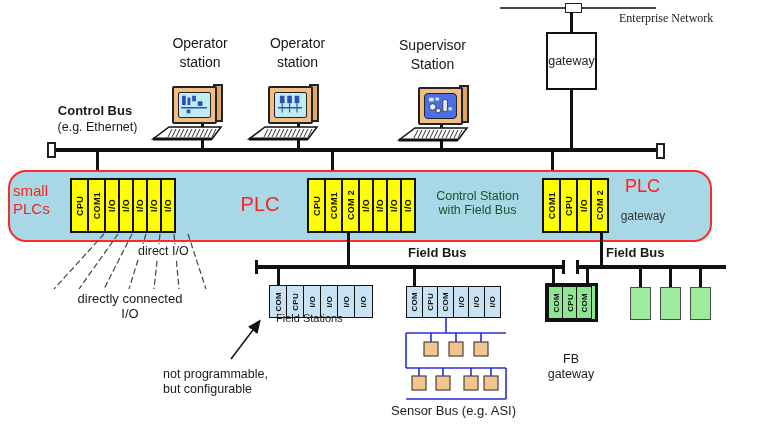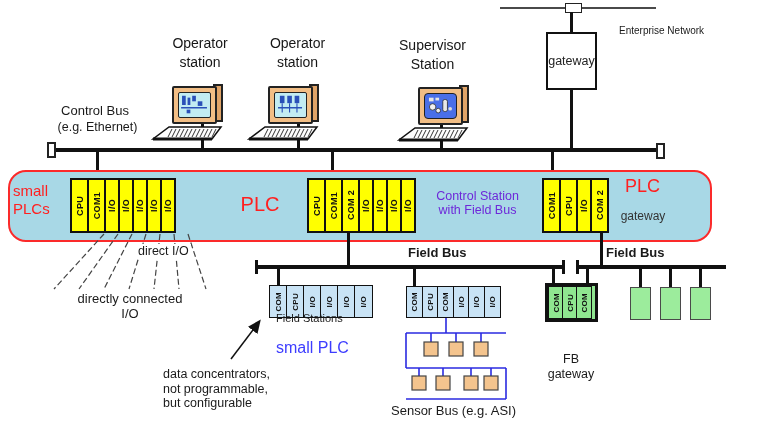--- a/index.html
+++ b/index.html
@@ -63,21 +63,21 @@
   .sq{fill:var(--square-orange,#F4C48E);stroke:#444;stroke-width:1.2;}
   .whitebg{background:#fff;padding:0 2px;margin-left:15px;}
 </style>
 </head>
 <body>
 
 <div class="canvas">
 
   <div class="gline" style="left:500px;top:7px;width:156px;height:2px;"></div>
   <div class="term" style="left:565px;top:3px;width:17px;height:10px;border-width:1.5px;"></div>
-  <div class="lbl" style="left:619px;top:25px;font-size:10px;">Enterprise Network</div>
+  <div class="lbl" style="left:619px;top:11px;font-size:12px;font-family:Liberation Serif, serif;">Enterprise Network</div>
   <div class="line" style="left:570px;top:12px;width:3px;height:20px;"></div>
   <div class="gw-box">
     <span>gateway</span>
   </div>
   <div class="line" style="left:570px;top:89px;width:3px;height:62px;"></div>
 
   <div class="station-lbl" style="left:160px;top:34px;width:80px;">
     <div>Operator</div>
     <div>station</div>
   </div>
@@ -143,41 +143,41 @@
           <circle cx="27" cy="16" r="2" fill="#DDDDDD"></circle>
         </svg>
     </div>
   </div>
   <svg class="kb" style="left:396px;top:125px;" viewBox="0 0 76 20">
     <polygon points="19,3 71,3 62,15 3,15" fill="#fdfdfd" stroke="#111" stroke-width="1.5"></polygon>
     <path d="M22 5L18 13M26 5L22 13M30 5L26 13M34 5L30 13M38 5L34 13M42 5L38 13M46 5L42 13M50 5L46 13M54 5L50 13M58 5L54 13M62 5L58 13M66 5L62 13" stroke="#333" stroke-width="1"></path>
     <line x1="3" y1="15" x2="62" y2="15" stroke="#111" stroke-width="3"></line>
   </svg>
 
-  <div class="lbl ctr" style="left:45px;top:103px;width:100px;font-size:13px;font-weight:normal;">Control Bus</div>
+  <div class="lbl ctr" style="left:45px;top:103px;width:100px;font-size:13px;font-weight:bold;">Control Bus</div>
   <div class="lbl ctr" style="left:45px;top:120px;width:105px;font-size:12.5px;">(e.g. Ethernet)</div>
   <div class="line" style="left:54px;top:148px;width:604px;height:4px;"></div>
   <div class="term" style="left:47px;top:142px;width:9px;height:16px;"></div>
   <div class="term" style="left:656px;top:143px;width:9px;height:16px;"></div>
 
   <div class="line" style="left:96px;top:152px;width:3px;height:28px;"></div>
   <div class="line" style="left:331px;top:152px;width:3px;height:28px;"></div>
   <div class="line" style="left:551px;top:152px;width:3px;height:28px;"></div>
 
   <div class="band"></div>
 
   <div class="line" style="left:347px;top:232px;width:3px;height:36px;"></div>
   <div class="line" style="left:600px;top:232px;width:3px;height:36px;"></div>
 
   <div class="lbl red" style="left:13px;top:182px;font-size:15px;line-height:18px;">
     <div>small</div>
     <div>PLCs</div>
   </div>
   <div class="lbl ctr red" style="left:228px;top:193px;width:64px;font-size:20px;">PLC</div>
-  <div class="lbl ctr" style="left:424px;top:189px;width:107px;font-size:12.5px;line-height:14px;color:#6d28d9;">
+  <div class="lbl ctr" style="left:424px;top:189px;width:107px;font-size:12.5px;line-height:14px;color:#14532d;">
     <div>Control Station</div>
     <div>with Field Bus</div>
   </div>
   <div class="lbl ctr red" style="left:615px;top:176px;width:55px;font-size:18px;">PLC</div>
   <div class="lbl ctr" style="left:613px;top:209px;width:60px;font-size:12px;color:#333;">gateway</div>
 
   <div class="rack" id="rack-large" style="left:70px;top:178px;height:55px;">
       <div class="module">
         <span>CPU</span>
       </div>
@@ -336,24 +336,22 @@
         <span>I/O</span>
       </div>
       <div class="module narrow">
         <span>I/O</span>
       </div>
       <div class="module narrow">
         <span>I/O</span>
       </div>
     </div>
   <div class="lbl" style="left:276px;top:312px;font-size:11px;">Field Stations</div>
-  <div class="lbl" style="left:276px;top:339px;font-size:16px;color:var(--blue-text,#3D3DFF);">small PLC</div>
 
   <div class="lbl" style="left:163px;top:367px;font-size:12.5px;line-height:14.5px;">
-    <div>data concentrators,</div>
     <div>not programmable,</div>
     <div>but configurable</div>
   </div>
 
   <div class="lbl" style="left:391px;top:403px;font-size:13px;">Sensor Bus (e.g. ASI)</div>
 
   <div id="fb-gateway-box">
       <div class="module">
         <span>COM</span>
       </div>

